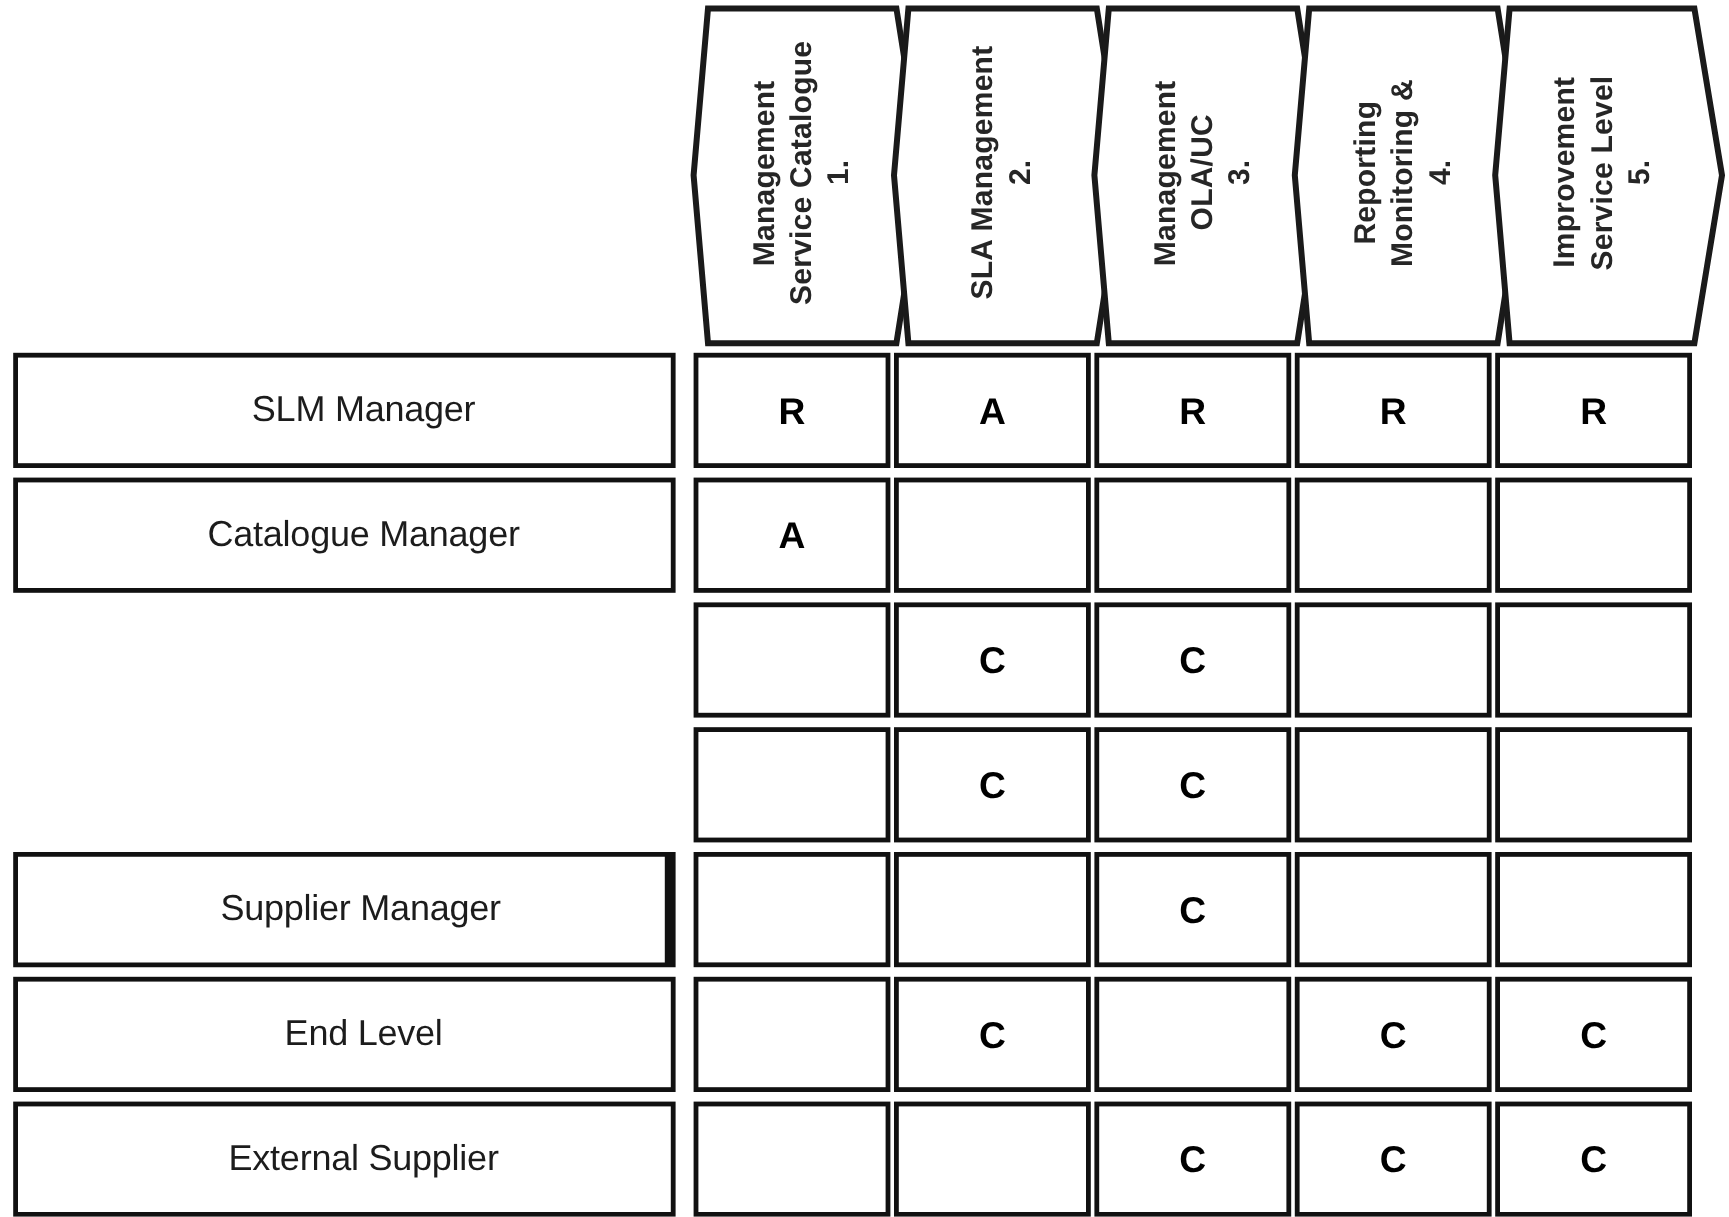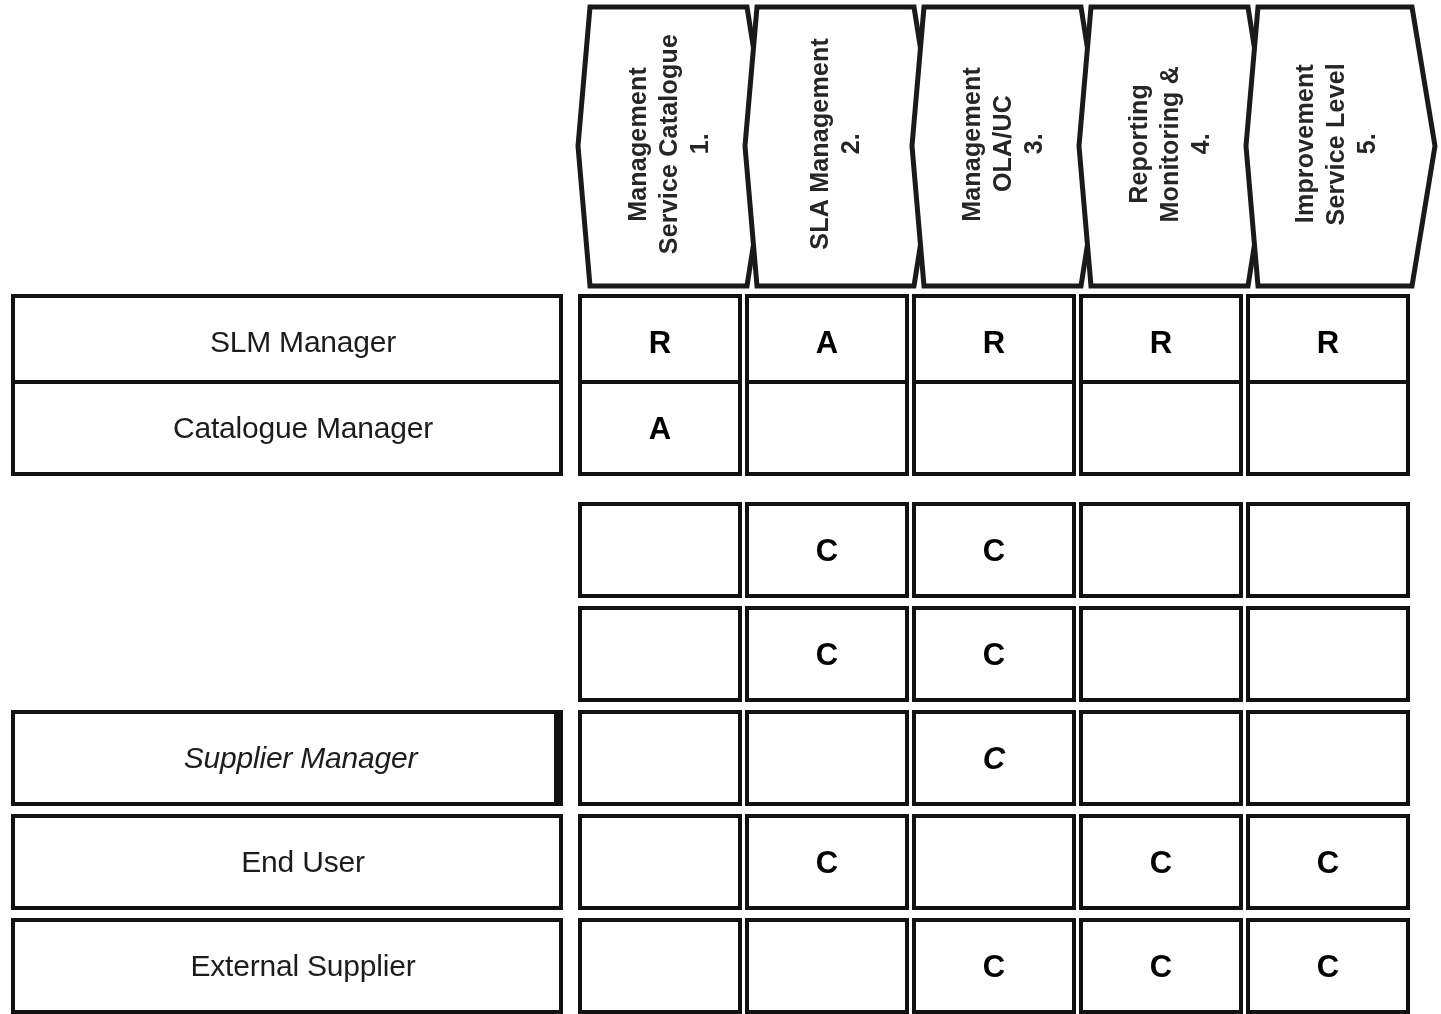--- a/index.html
+++ b/index.html
@@ -192,21 +192,21 @@
           <span class="cell-text">R</span>
         </div>
       <div class="cell-box" style="left:1079px;">
           <span class="cell-text">R</span>
         </div>
       <div class="cell-box" style="left:1246px;">
           <span class="cell-text">R</span>
         </div>
     </div>
 
-    <div class="matrix-row" style="top:92px;">
+    <div class="matrix-row" style="top:110px;">
       <div class="row-label-box">
         <span class="row-label-text">Catalogue Manager</span>
       </div>
       <div class="cell-box" style="left:578px;">
           <span class="cell-text">A</span>
         </div>
       <div class="cell-box" style="left:745px;">
           <span class="cell-text"></span>
         </div>
       <div class="cell-box" style="left:912px;">
@@ -249,21 +249,21 @@
           <span class="cell-text">C</span>
         </div>
       <div class="cell-box" style="left:1079px;">
           <span class="cell-text"></span>
         </div>
       <div class="cell-box" style="left:1246px;">
           <span class="cell-text"></span>
         </div>
     </div>
 
-    <div class="matrix-row" style="top:422px;font-style:italic;">
+    <div class="matrix-row" style="top:422px;">
       <div class="row-label-box thick-right">
         <span class="row-label-text">Supplier Manager</span>
       </div>
       <div class="cell-box" style="left:578px;">
           <span class="cell-text"></span>
         </div>
       <div class="cell-box" style="left:745px;">
           <span class="cell-text"></span>
         </div>
       <div class="cell-box" style="left:912px;">
@@ -272,21 +272,21 @@
       <div class="cell-box" style="left:1079px;">
           <span class="cell-text"></span>
         </div>
       <div class="cell-box" style="left:1246px;">
           <span class="cell-text"></span>
         </div>
     </div>
 
     <div class="matrix-row" style="top:526px;">
       <div class="row-label-box">
-        <span class="row-label-text">End User</span>
+        <span class="row-label-text">End Level</span>
       </div>
       <div class="cell-box" style="left:578px;">
           <span class="cell-text"></span>
         </div>
       <div class="cell-box" style="left:745px;">
           <span class="cell-text">C</span>
         </div>
       <div class="cell-box" style="left:912px;">
           <span class="cell-text"></span>
         </div>

